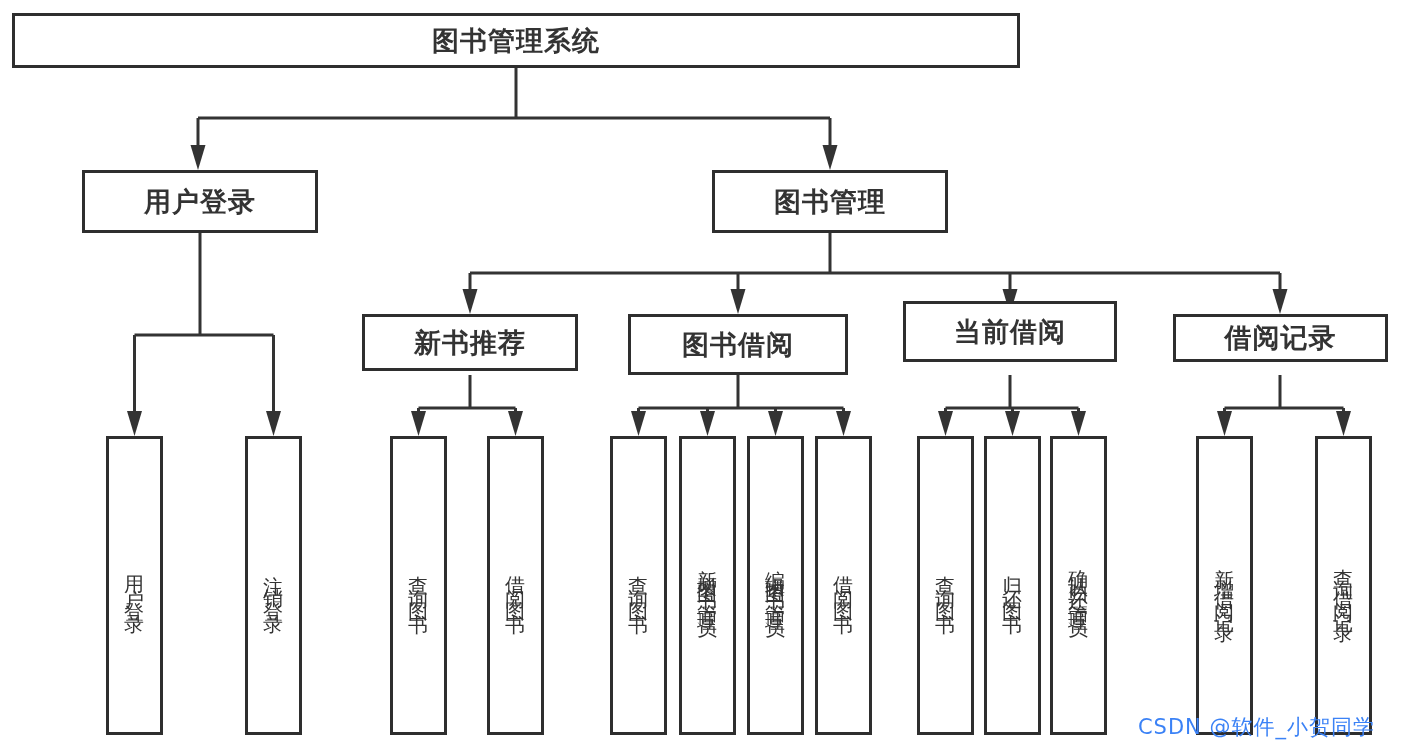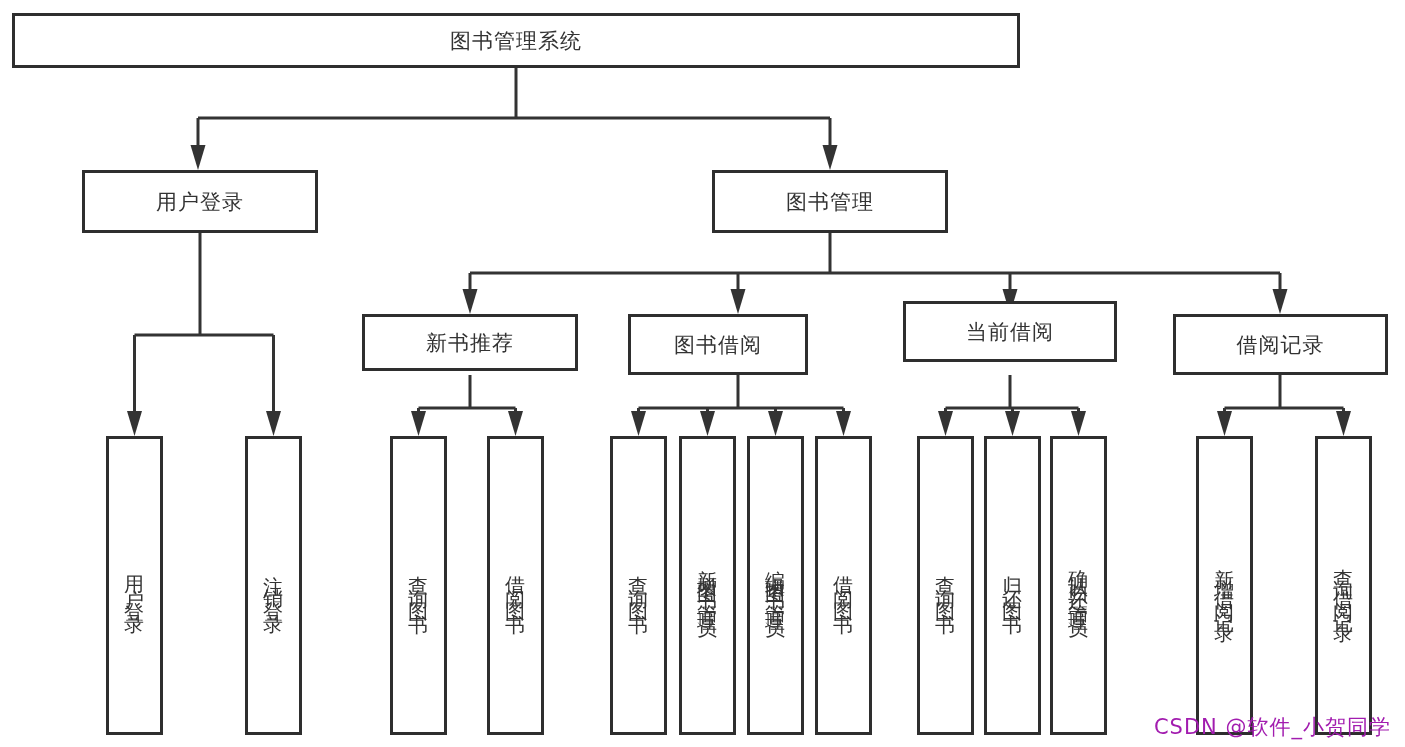--- a/index.html
+++ b/index.html
@@ -7,30 +7,30 @@
     position:relative;width:1405px;height:747px;background:#ffffff;overflow:hidden;
     font-family:"DejaVu Sans","Liberation Sans",sans-serif;color:#333333;
   }
   .wires{position:absolute;left:0;top:0;pointer-events:none;}
   .wires path{stroke:#333333;stroke-width:3;fill:none;}
   .wires polygon{fill:#333333;stroke:none;}
   .node{
     position:absolute;box-sizing:border-box;border:3px solid #2e2e2e;background:#ffffff;
     display:flex;align-items:center;justify-content:center;text-align:center;
   }
-  .node.h{font-size:21px;letter-spacing:1px;white-space:nowrap;}
+  .node.h{font-size:27px;letter-spacing:1px;white-space:nowrap;font-weight:bold;}
   .node.v{
     writing-mode:vertical-rl;text-orientation:mixed;
     font-size:20px;letter-spacing:13px;line-height:1;
   }
   .node.v.mid{letter-spacing:11px;}
   .node.v.dense{letter-spacing:7px;}
   .watermark{
-    position:absolute;right:14px;bottom:6px;font-size:21px;letter-spacing:1px;
-    color:#a21caf;white-space:nowrap;z-index:5;
+    position:absolute;right:30px;bottom:6px;font-size:21px;letter-spacing:1px;
+    color:#3b82f6;white-space:nowrap;z-index:5;
   }
 </style>
 </head>
 <body>
 
 <div class="canvas">
 
   <svg class="wires" width="1405" height="747" viewBox="0 0 1405 747" aria-hidden="true">
 
     <path d="M516,68 V118"></path>
@@ -92,23 +92,23 @@
     <polygon points="1217,411 1232,411 1224.5,436"></polygon>
     <polygon points="1336,411 1351,411 1343.5,436"></polygon>
   </svg>
 
   <div class="node h" style="left:12px;top:13px;width:1008px;height:55px">图书管理系统</div>
 
   <div class="node h" style="left:82px;top:170px;width:236px;height:63px">用户登录</div>
   <div class="node h" style="left:712px;top:170px;width:236px;height:63px">图书管理</div>
 
   <div class="node h" style="left:362px;top:314px;width:216px;height:57px">新书推荐</div>
-  <div class="node h" style="left:628px;top:314px;width:180px;height:61px">图书借阅</div>
+  <div class="node h" style="left:628px;top:314px;width:220px;height:61px">图书借阅</div>
   <div class="node h" style="left:903px;top:301px;width:214px;height:61px">当前借阅</div>
-  <div class="node h" style="left:1173px;top:314px;width:215px;height:61px">借阅记录</div>
+  <div class="node h" style="left:1173px;top:314px;width:215px;height:48px">借阅记录</div>
 
   <div class="node v" style="left:106px;top:436px;width:57px;height:299px">用户登录</div>
   <div class="node v" style="left:245px;top:436px;width:57px;height:299px">注销登录</div>
 
   <div class="node v" style="left:390px;top:436px;width:57px;height:299px">查询图书</div>
   <div class="node v" style="left:487px;top:436px;width:57px;height:299px">借阅图书</div>
 
   <div class="node v" style="left:610px;top:436px;width:57px;height:299px">查询图书</div>
   <div class="node v dense" style="left:679px;top:436px;width:57px;height:299px">新增图书（管理员）</div>
   <div class="node v dense" style="left:747px;top:436px;width:57px;height:299px">编辑图书（管理员）</div>

